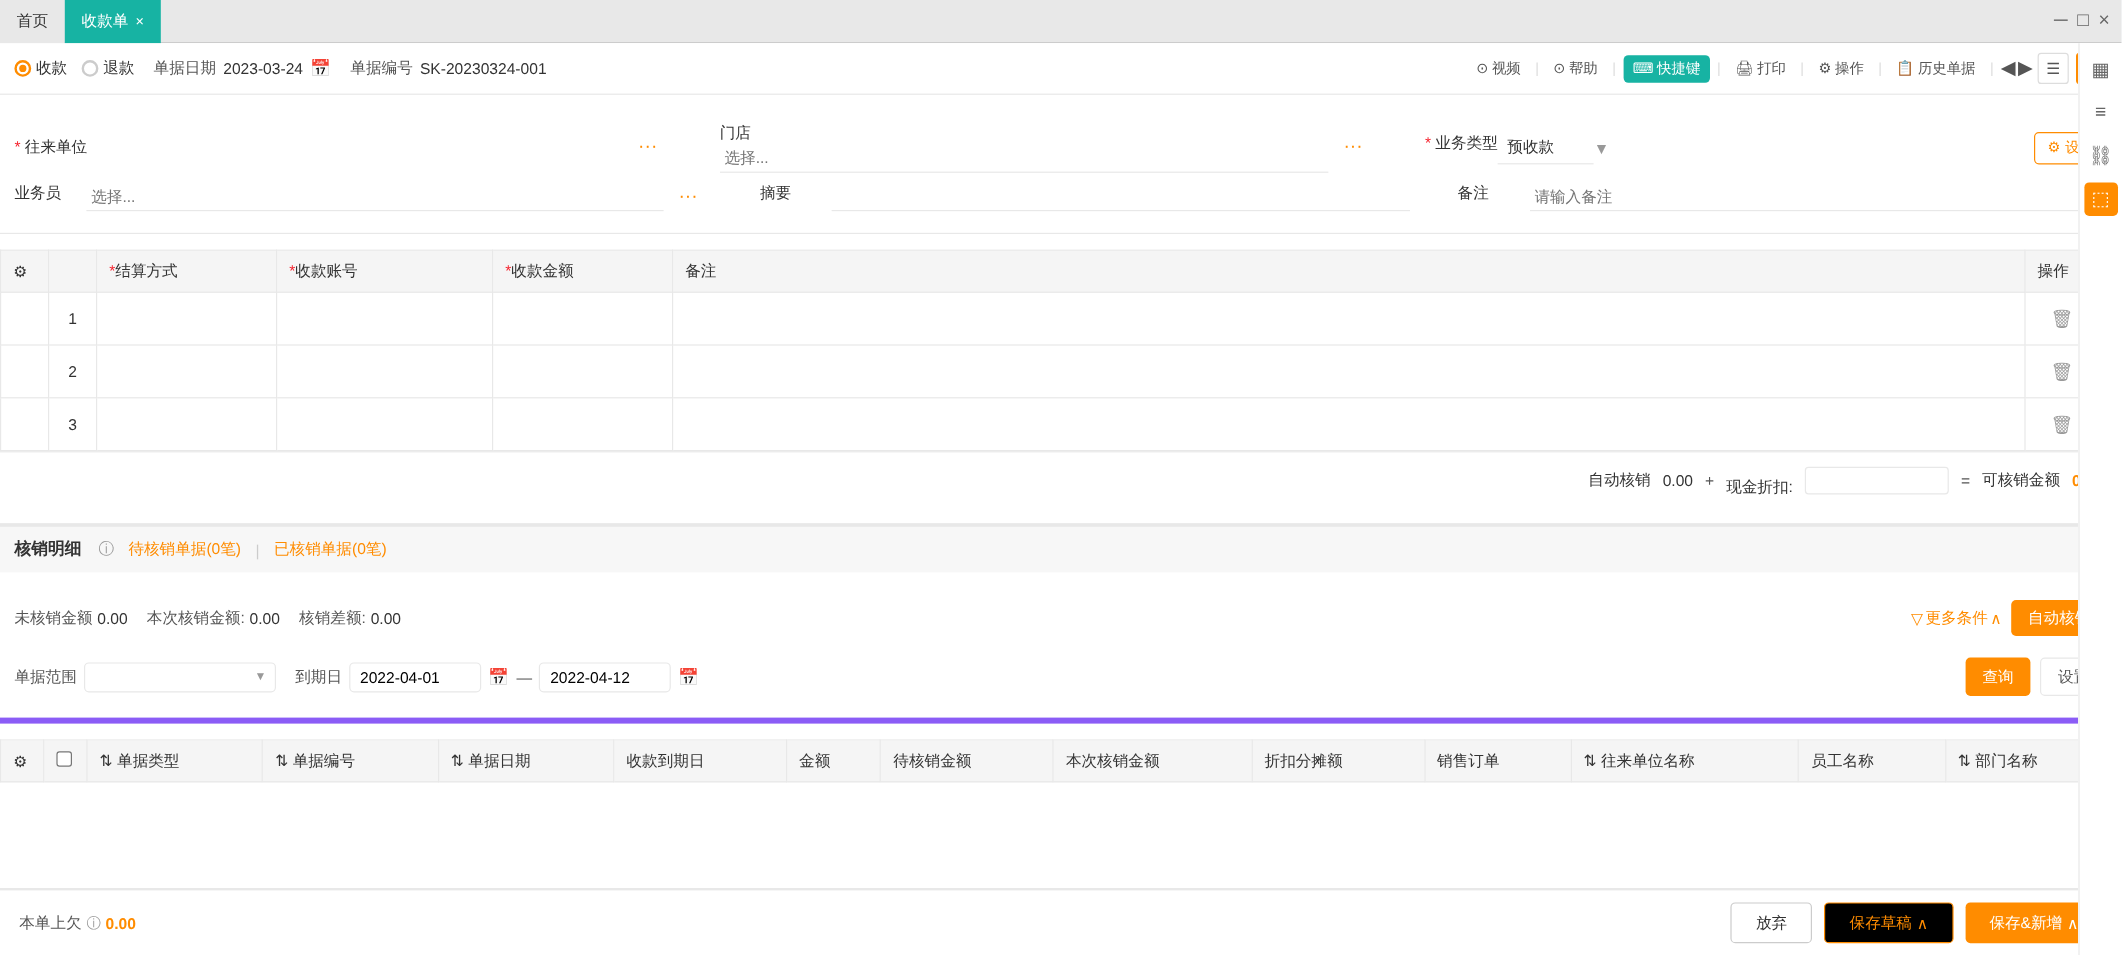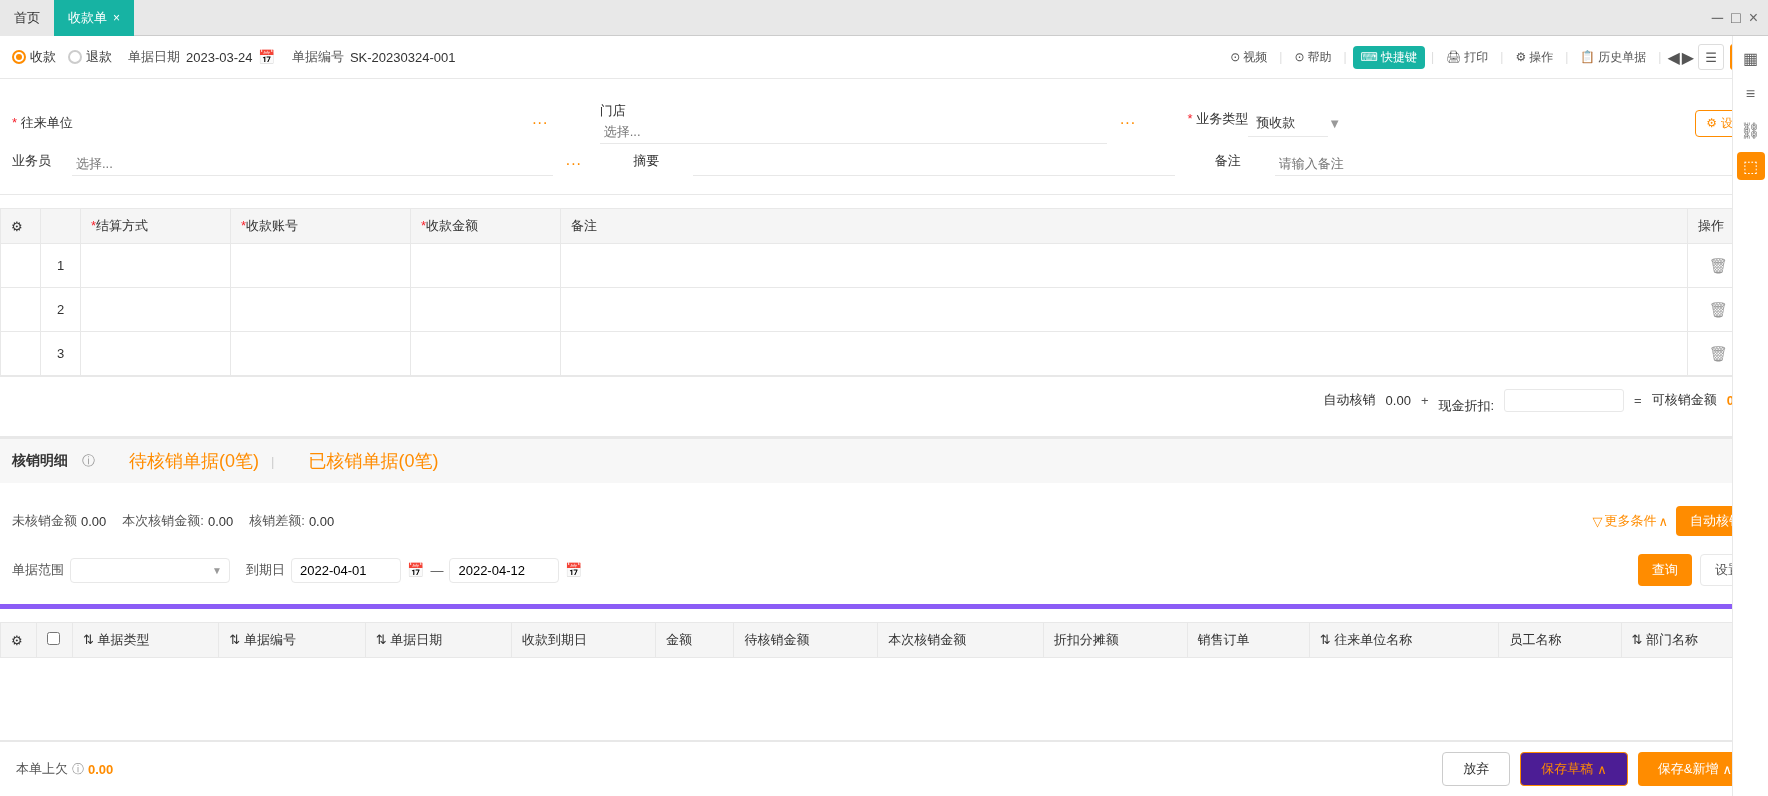--- a/index.html
+++ b/index.html
@@ -81,21 +81,21 @@
     .sum-plus { color: #555; }
     .sum-input { border: 1px solid #e8e8e8; padding: 3px 8px; width: 120px; border-radius: 3px; outline: none; font-size: 13px; }
     .sum-eq { color: #555; }
     .sum-result { color: #ff8c00; font-weight: bold; }
     .sum-label { color: #333; }
 
     
     .section-header { background: #f7f7f7; padding: 10px 12px; border-top: 3px solid #e8e8e8; display: flex; align-items: center; gap: 12px; }
     .section-title { font-size: 14px; font-weight: bold; color: #333; }
     .info-icon { color: #999; cursor: pointer; font-size: 13px; margin-left: 2px; }
-    .tab-link { color: #ff8c00; font-size: 18px; cursor: pointer; margin-left: 22px; }
+    .tab-link { color: #ff8c00; font-size: 13px; cursor: pointer; }
     .tab-link-sep { color: #ccc; }
 
     
     .verify-area { padding: 10px 12px; background: #fff; border-bottom: 5px solid #8b5cf6; }
     .verify-stats { display: flex; align-items: center; gap: 16px; font-size: 13px; margin-bottom: 10px; }
     .stat-item { display: flex; align-items: center; gap: 4px; }
     .stat-label { color: #555; }
     .stat-value { color: #333; }
     .verify-right { margin-left: auto; display: flex; align-items: center; gap: 8px; }
     .more-conditions { color: #ff8c00; cursor: pointer; font-size: 13px; display: flex; align-items: center; gap: 2px; }
@@ -119,21 +119,21 @@
     .checkbox-cell { width: 36px; text-align: center; }
 
     
     .bottom-footer { display: flex; align-items: center; padding: 10px 16px; border-top: 2px solid #e8e8e8; background: #fff; margin-top: auto; }
     .footer-left { display: flex; align-items: center; gap: 4px; font-size: 13px; }
     .footer-label { color: #555; }
     .info-icon2 { color: #999; font-size: 12px; cursor: pointer; }
     .footer-value { color: #ff8c00; font-weight: bold; }
     .footer-right { margin-left: auto; display: flex; gap: 10px; }
     .btn-abandon { background: #fff; border: 1px solid #ccc; border-radius: 4px; padding: 7px 20px; font-size: 13px; cursor: pointer; color: #333; }
-    .btn-save-draft { background: #4c1d95; border: 1px solid #ff8c00; color: #ff8c00; border-radius: 4px; padding: 7px 20px; font-size: 13px; cursor: pointer; display: flex; align-items: center; gap: 4px; }
+    .btn-save-draft { background: #000000; border: 1px solid #ff8c00; color: #ff8c00; border-radius: 4px; padding: 7px 20px; font-size: 13px; cursor: pointer; display: flex; align-items: center; gap: 4px; }
     .btn-save-new { background: #ff8c00; border: none; color: #fff; border-radius: 4px; padding: 7px 20px; font-size: 13px; cursor: pointer; display: flex; align-items: center; gap: 4px; }
 
     
     .right-sidebar { position: fixed; right: 0; top: 36px; width: 36px; background: #fff; border-left: 1px solid #e8e8e8; display: flex; flex-direction: column; align-items: center; padding: 8px 0; gap: 8px; z-index: 100; height: calc(100vh - 36px); }
     .side-icon { width: 28px; height: 28px; display: flex; align-items: center; justify-content: center; cursor: pointer; color: #666; font-size: 16px; border-radius: 4px; }
     .side-icon.active { background: #ff8c00; color: #fff; }
   </style>
 </head>
 <body>
 

